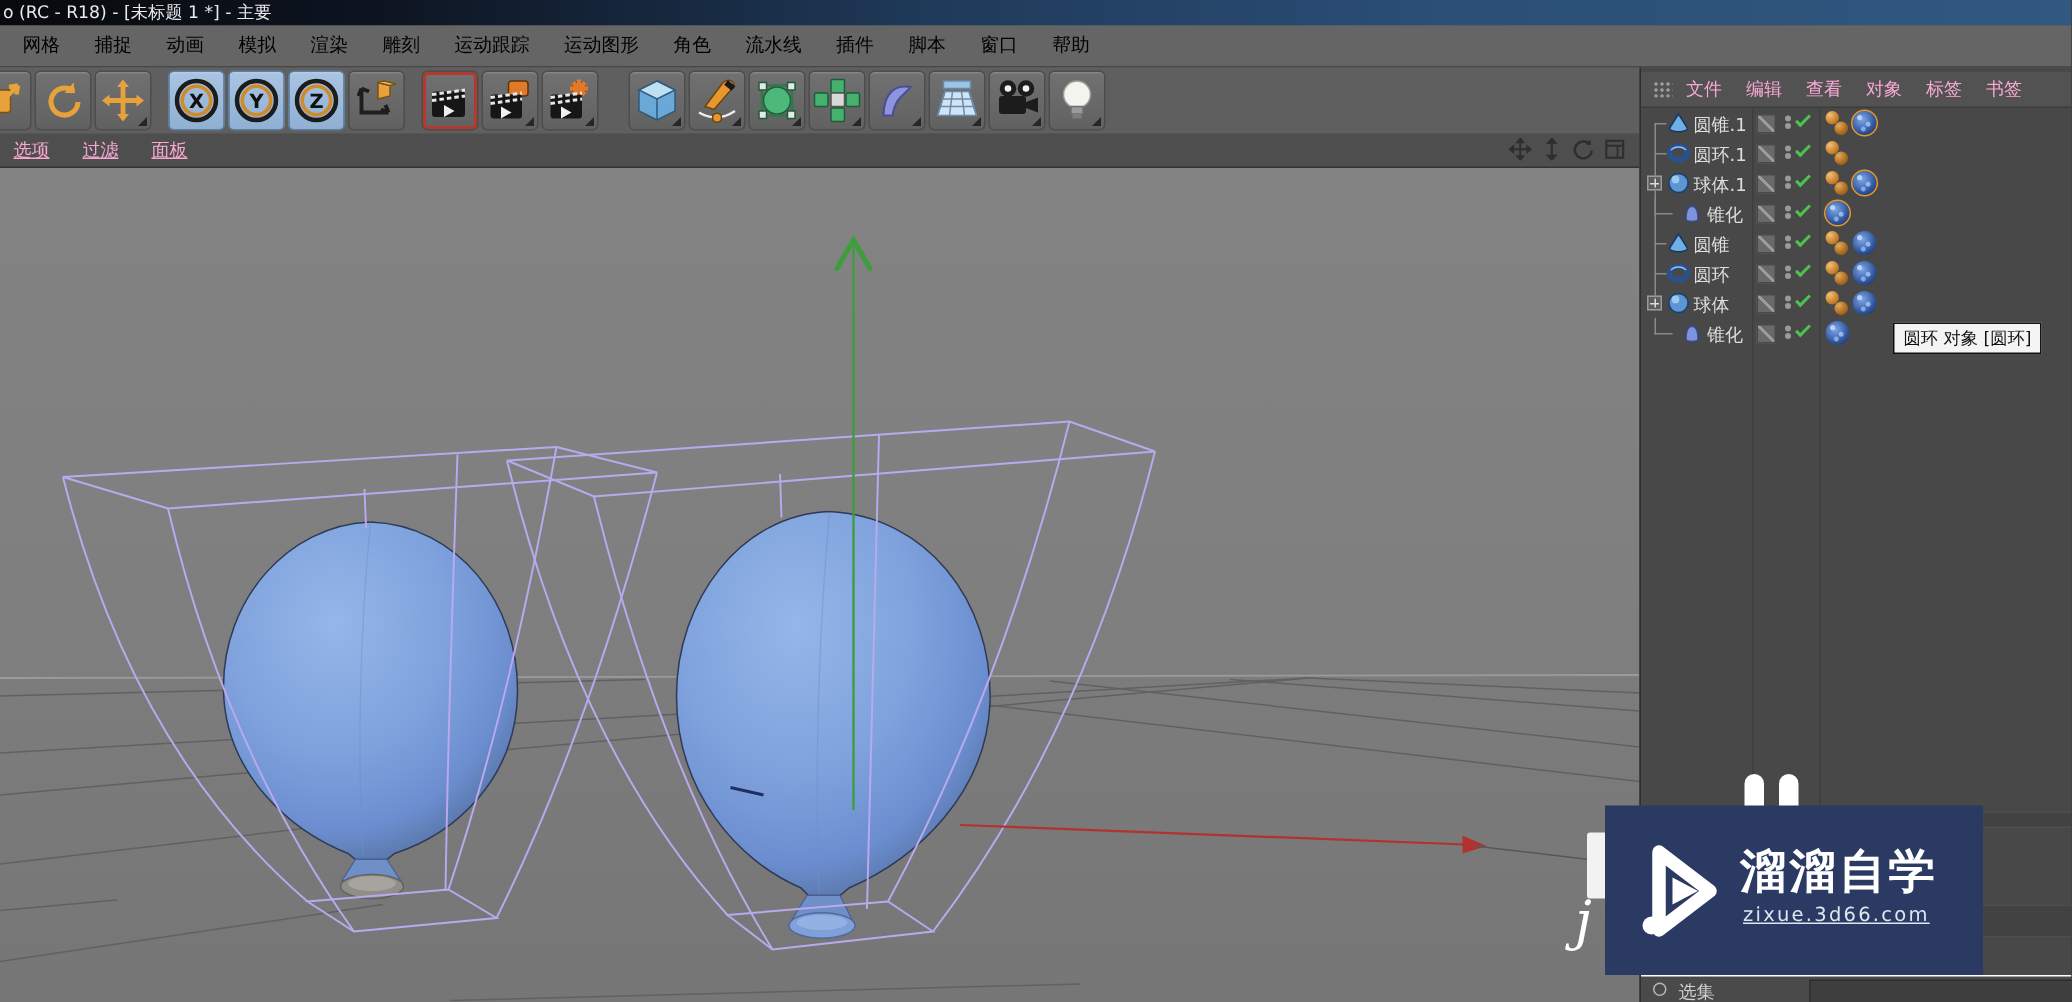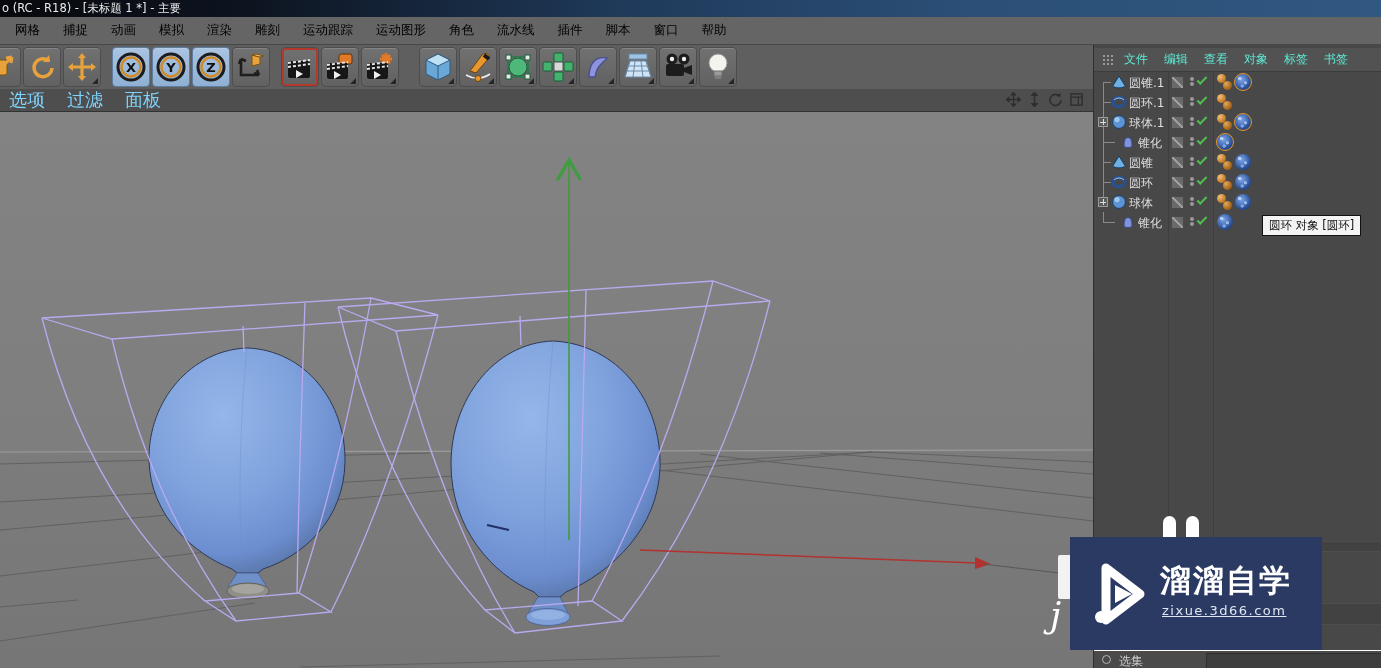--- a/index.html
+++ b/index.html
@@ -25,33 +25,33 @@
   .tbtn.pressed{background:linear-gradient(#aac4e2,#8fb0d4);border-color:#5e7ea0;}
   .tbtn.outlined{box-shadow:inset 0 0 0 2px #b2392c, inset 0 1px 0 rgba(255,255,255,.14);}
   .tbtn.clip{margin-left:-17px;}
   .tbtn.sub::after{content:"";position:absolute;right:2px;bottom:2px;border-left:6px solid transparent;
     border-bottom:6px solid #262626;}
   .tgap{width:9px;flex:0 0 auto;}
 
   
   #vpbar{position:absolute;left:0;top:89px;width:1093px;height:23px;background:#4e4e4e;
     border-bottom:1px solid #333;display:flex;align-items:center;padding-left:9px;}
-  #vpbar .vt{color:#7dd3fc;font-size:18px;margin-right:22px;cursor:default;}
+  #vpbar .vt{color:#f9a8d4;font-size:12px;margin-right:22px;cursor:default;text-decoration:underline;}
   #vpctrl{position:absolute;right:8px;top:2px;display:flex;gap:4px;}
   #vpctrl .vc{width:17px;height:17px;display:flex;align-items:center;justify-content:center;}
   #vpcanvas{position:absolute;left:0;top:112px;width:1093px;height:556px;}
 
   
   #rpanel{position:absolute;left:1093px;top:45px;width:288px;height:623px;background:#484848;
     border-left:1px solid #2f2f2f;}
   #om-menu{position:absolute;left:0;top:3px;width:288px;height:24px;background:#525252;
     border-bottom:1px solid #3c3c3c;display:flex;align-items:center;}
   #om-menu .hatch{width:13px;height:11px;margin:0 9px 0 8px;
     background:radial-gradient(circle,#9a9a9a 1px,transparent 1.2px);background-size:4px 4px;}
-  #om-menu .omi{color:#5eead4;font-size:12px;margin-right:16px;cursor:default;}
+  #om-menu .omi{color:#f9a8d4;font-size:12px;margin-right:16px;cursor:default;}
   #om-list{position:absolute;left:0;top:27px;width:288px;height:576px;}
   .colsep{position:absolute;top:0;width:1px;height:576px;background:#3e3e3e;}
   .tree-vline{position:absolute;left:9px;top:10px;width:1px;height:120px;background:#8a8a8a;}
   .om-row{position:relative;height:20px;width:324px;text-align:center;}
   .tick{position:absolute;left:9px;top:10px;width:8px;height:1px;background:#8a8a8a;}
   .expandbox{position:absolute;left:4px;top:5px;width:10px;height:10px;background:#5c5c5c;
     border:1px solid #9a9a9a;z-index:2;}
   .expandbox::before{content:"";position:absolute;left:1px;top:3.5px;width:6px;height:1px;background:#dcdcdc;}
   .expandbox::after{content:"";position:absolute;left:3.5px;top:1px;width:1px;height:6px;background:#dcdcdc;}
   .elbow{position:absolute;left:9px;top:0;width:12px;height:11px;

